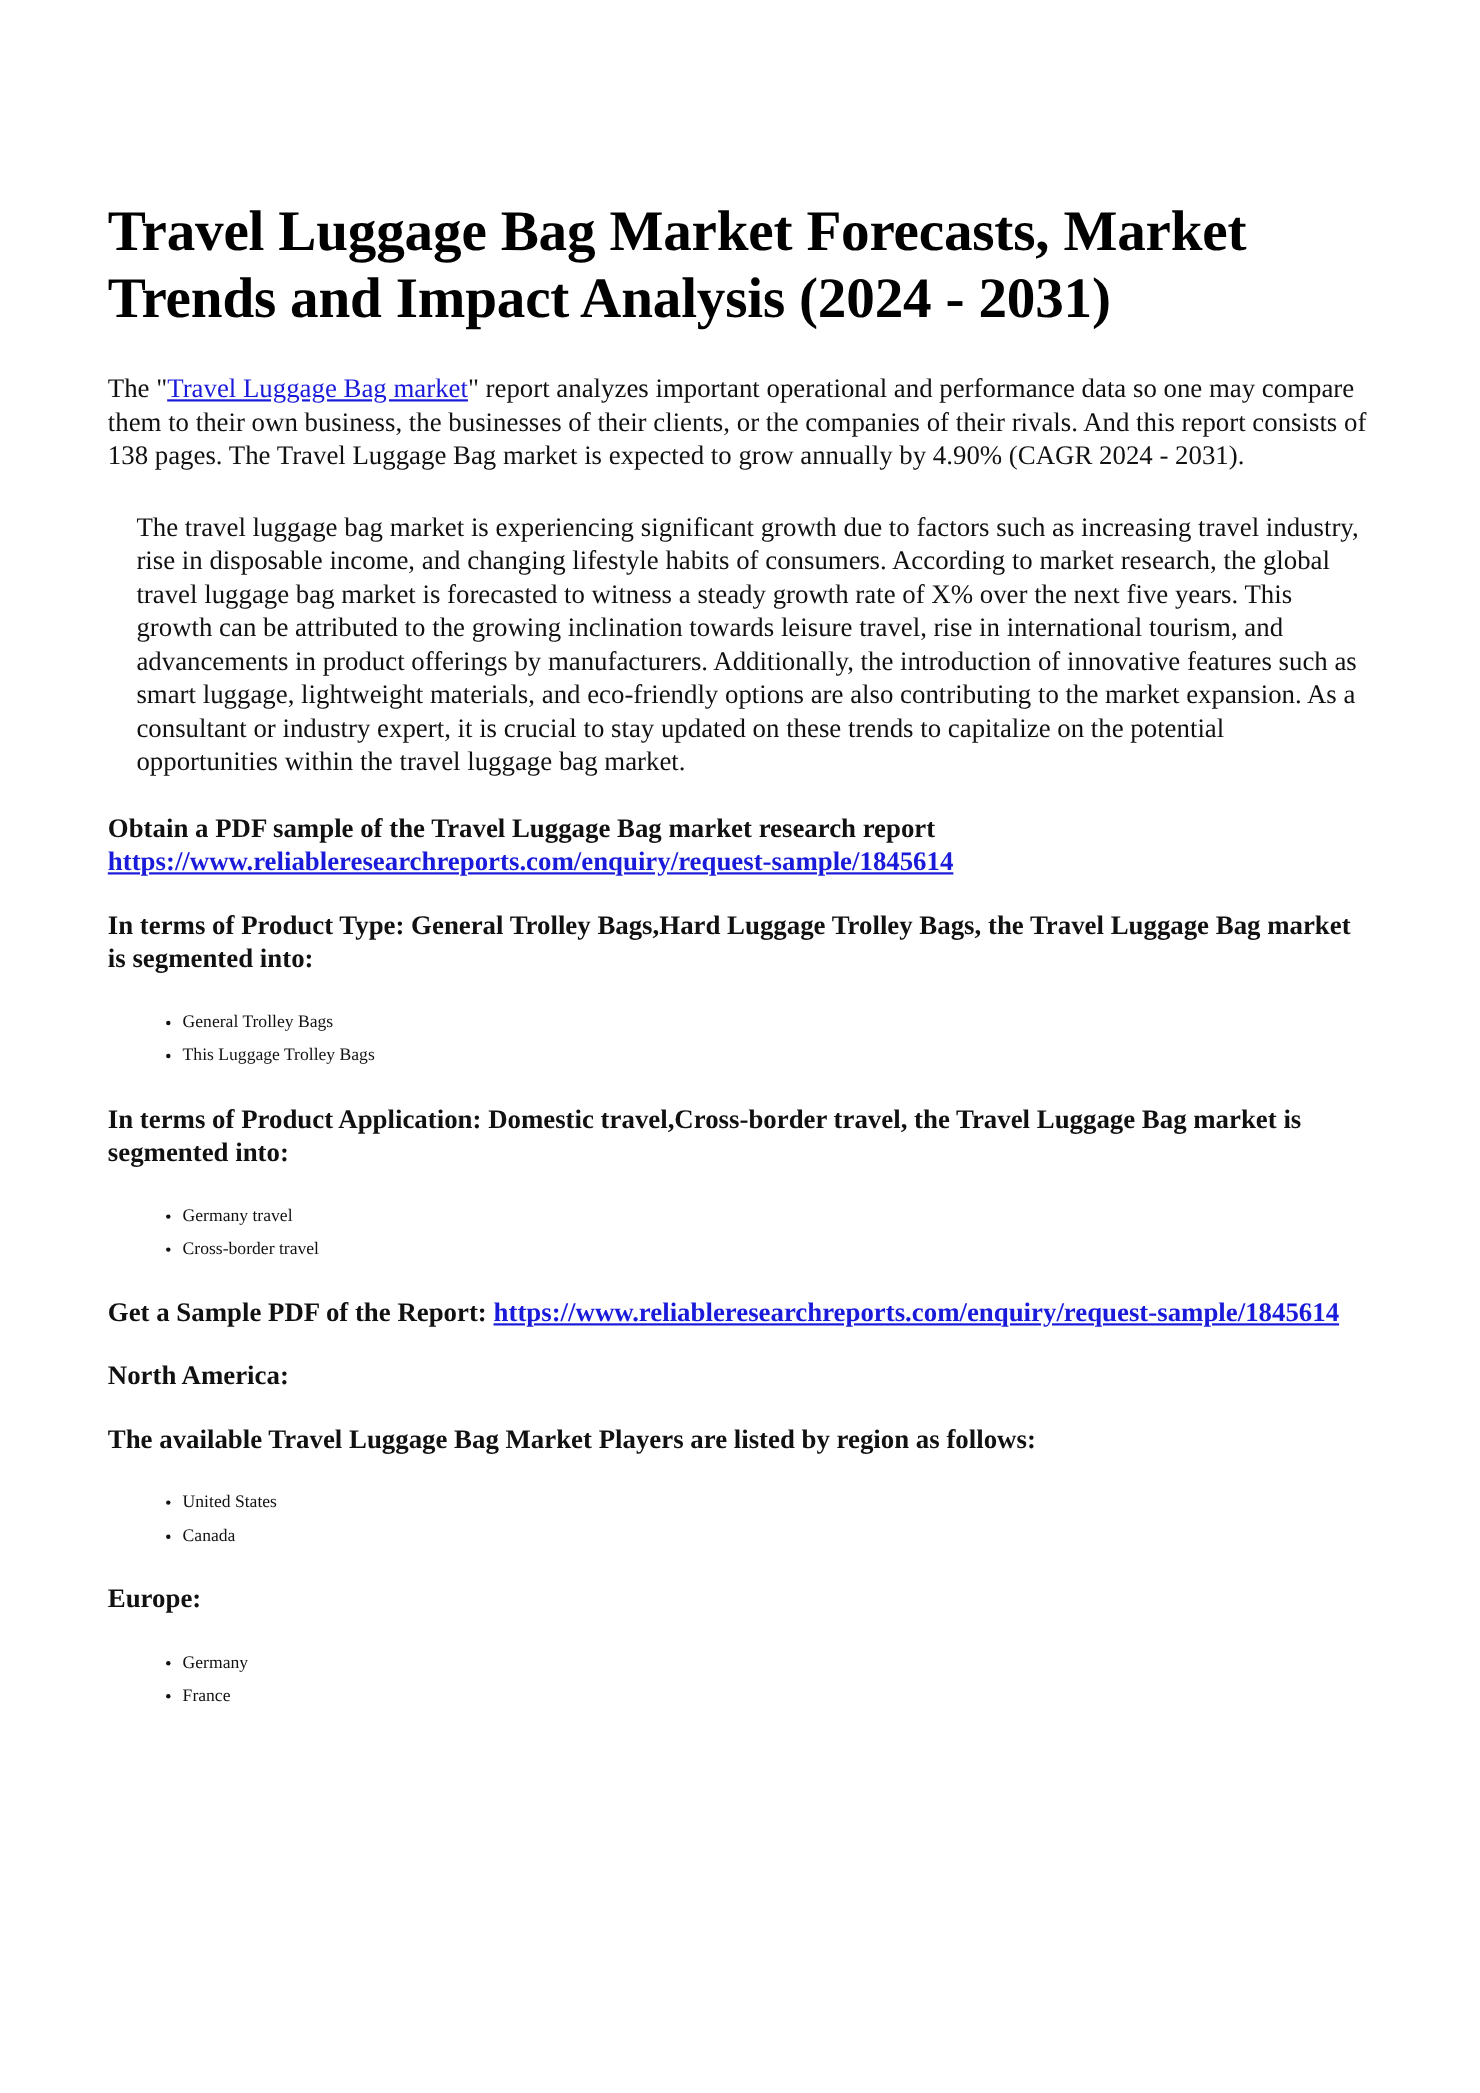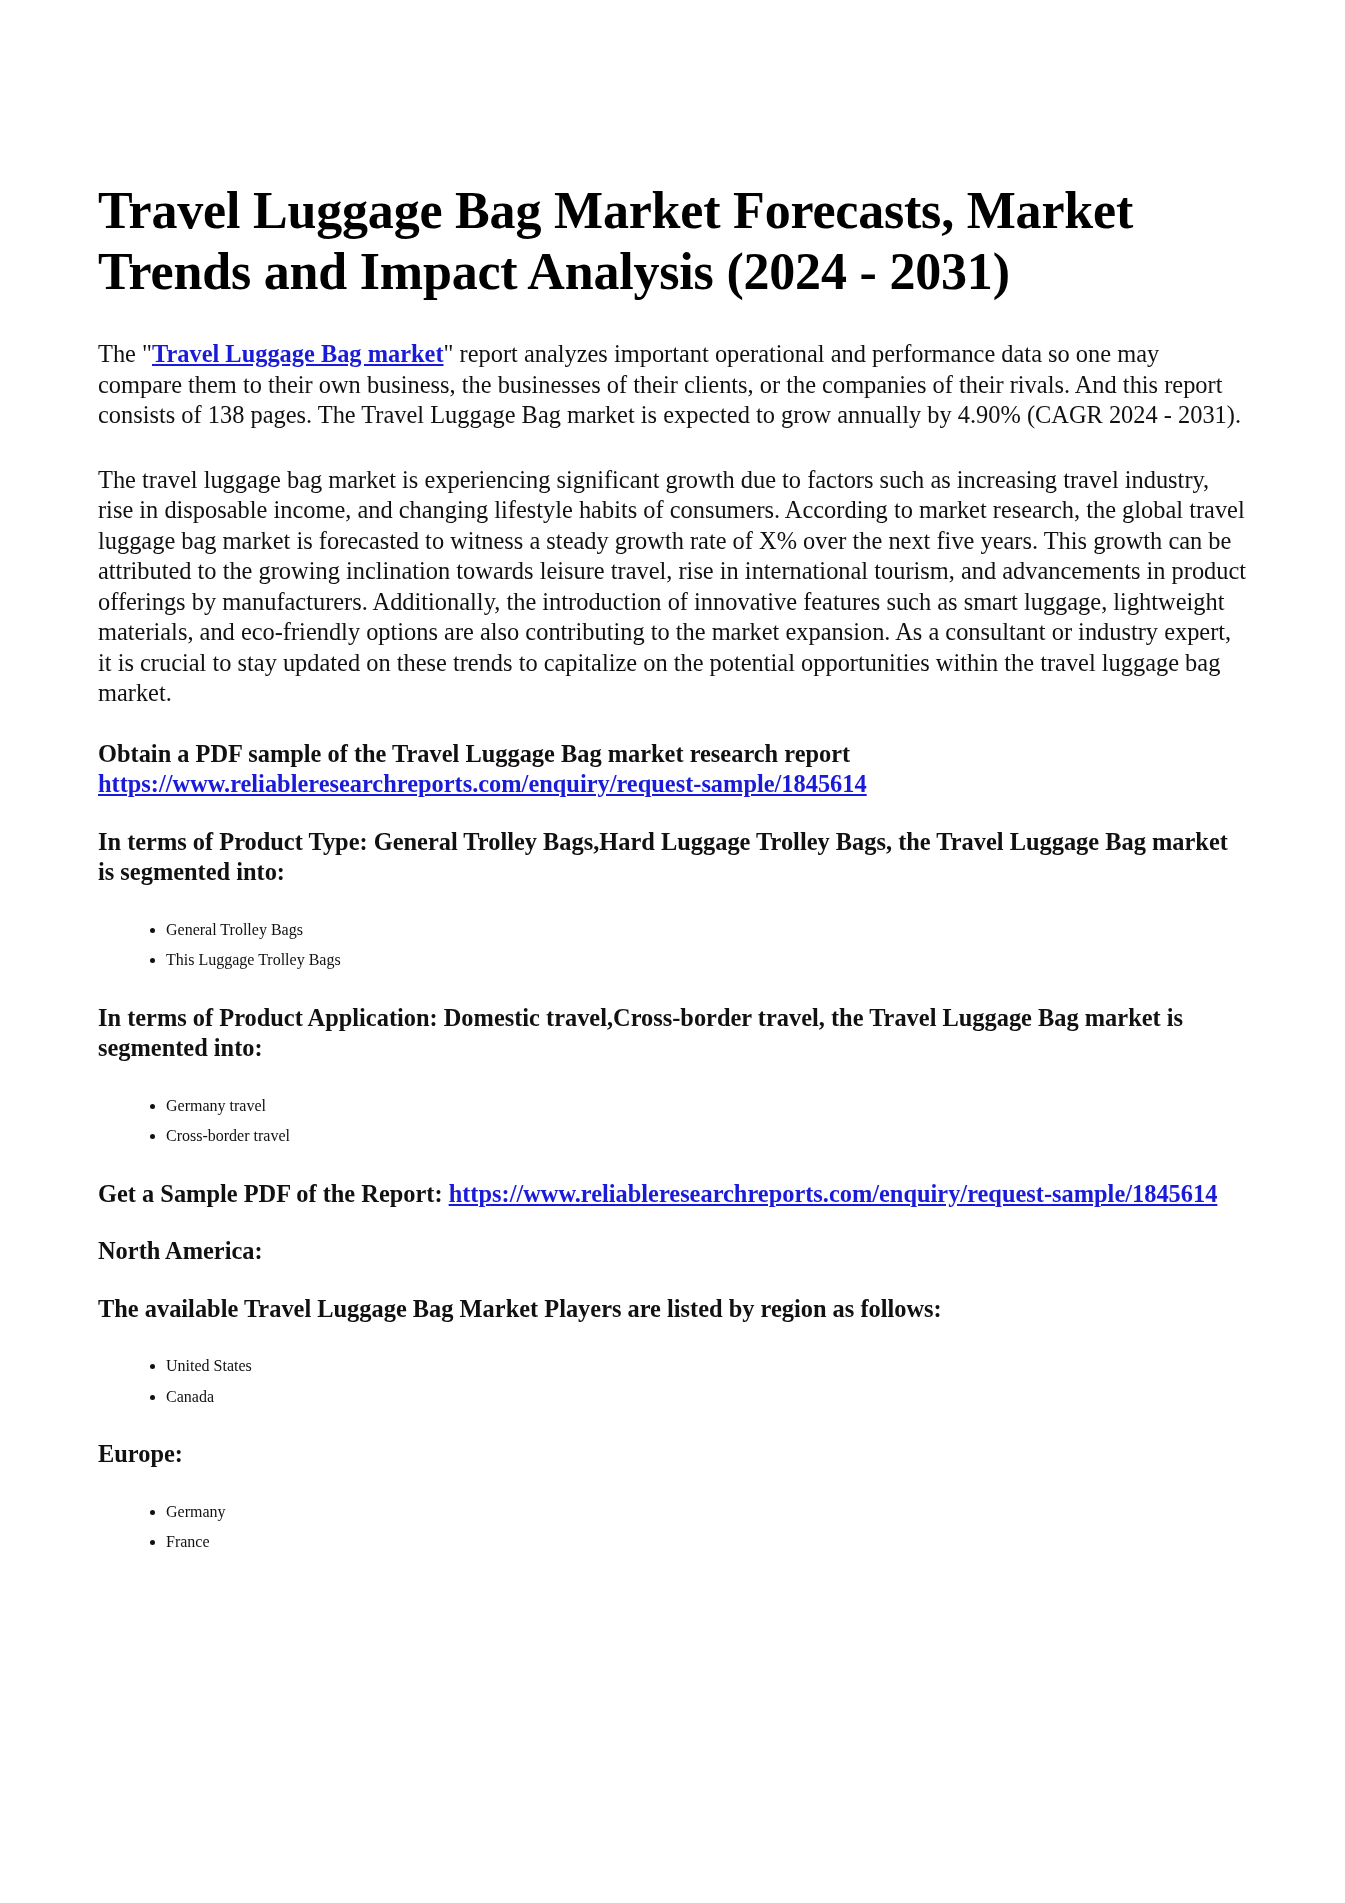--- a/index.html
+++ b/index.html
@@ -34,40 +34,41 @@
       margin: 0 0 27px 0;
     }
     .bold {
       font-weight: bold;
     }
     a {
       color: #1a1adb;
       text-decoration: underline;
     }
     a.bold-link {
-      font-weight: bold;
+      font-weight: normal;
       margin-top: 16px;
     }
     ul {
       margin: 0 0 27px 0;
       padding-left: 68px;
       font-size: 16px;
       line-height: 30.5px;
     }
     ul li {
       margin: 0;
     }
     .intro {
       margin-bottom: 34px;
     }
     .section-heading {
       margin-bottom: 29px;
     }
     .overview {
       margin-bottom: 30px;
+      margin-left: 26px;
     }
   </style>
 </head>
 <body>
 
 <div class="page">
 
   <h1>Travel Luggage Bag Market Forecasts, Market Trends and Impact Analysis (2024 - 2031)</h1>
 
   <p class="intro"><span>The "</span><a class="bold-link" href="#">Travel Luggage Bag market</a><span>" report analyzes important operational and performance data so one may compare them to their own business, the businesses of their clients, or the companies of their rivals. And this report consists of 138 pages. The Travel Luggage Bag market is expected to grow annually by 4.90% (CAGR 2024 - 2031).</span></p>

